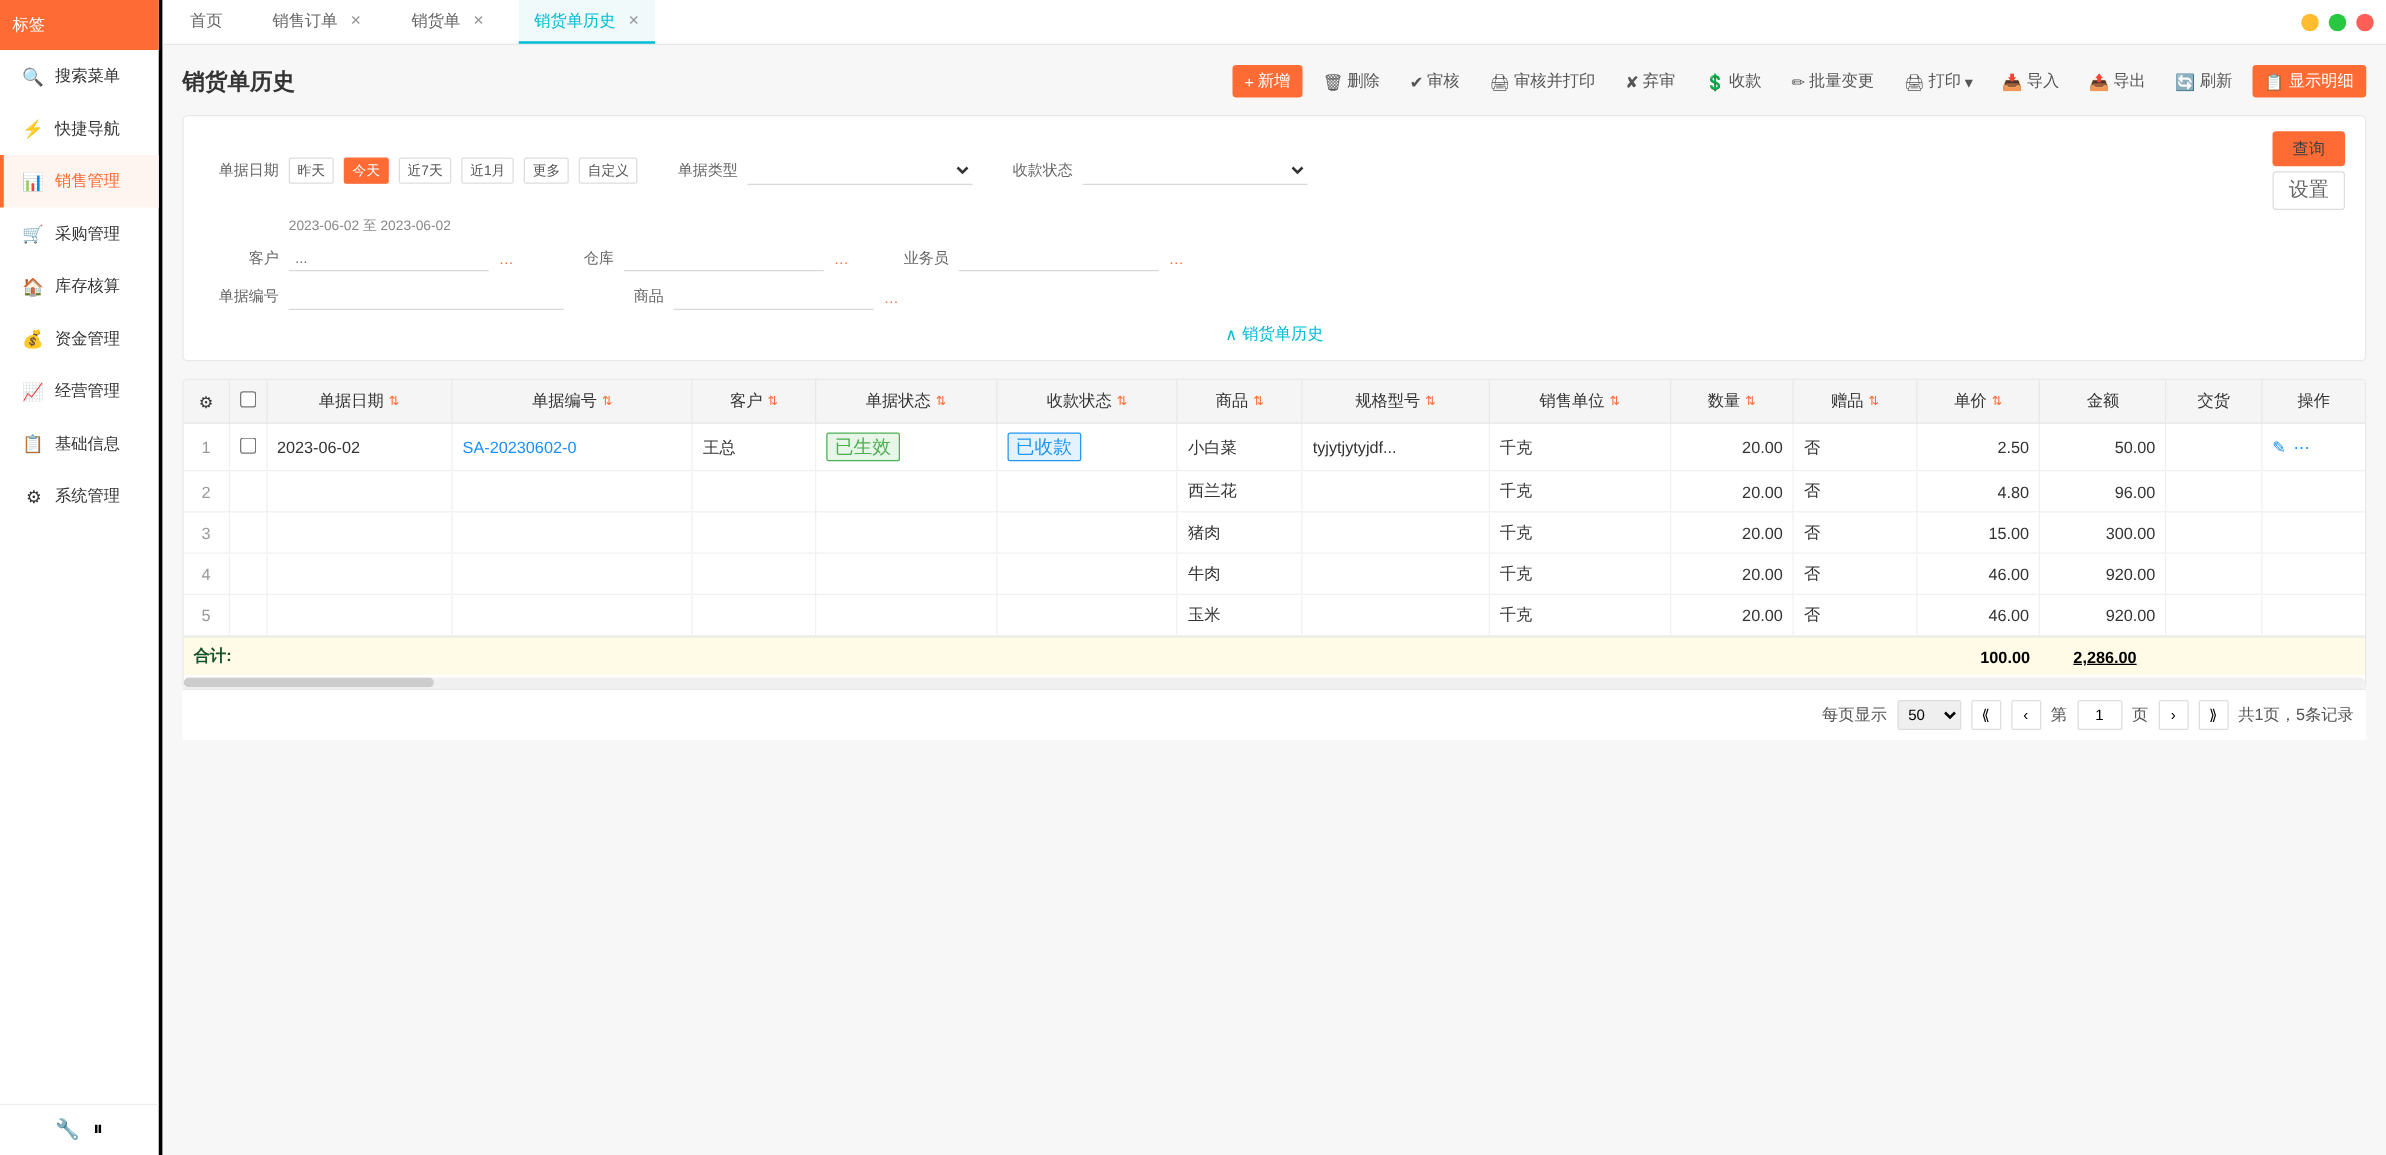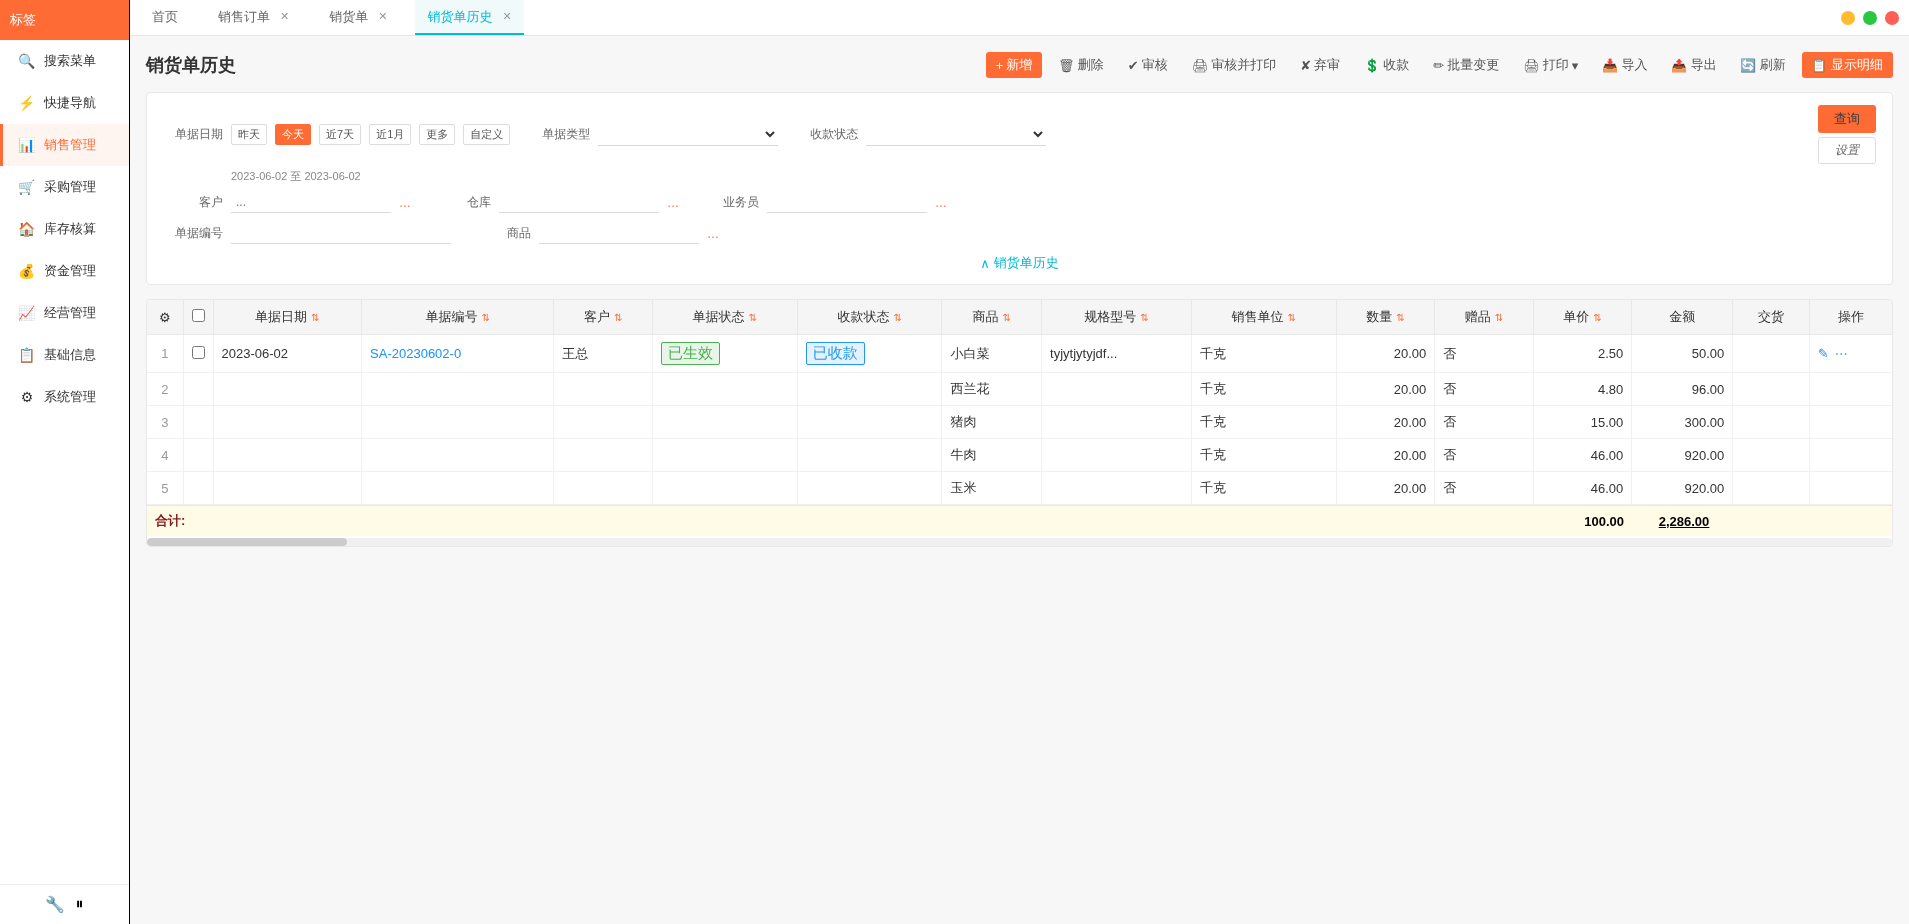--- a/index.html
+++ b/index.html
@@ -1,19 +1,19 @@
 <!DOCTYPE html>
 <html><head>
   <meta charset="utf-8">
   <style>
     * { box-sizing: border-box; margin: 0; padding: 0; font-family: 'Microsoft YaHei', Arial, sans-serif; font-size: 13px; }
     body { display: flex; height: 924px; overflow: hidden; background: #f5f5f5; }
 
     
-    .sidebar { width: 130px; background: #fff; border-right: 1px solid #000000; display: flex; flex-direction: column; height: 100%; }
+    .sidebar { width: 130px; background: #fff; border-right: 3px solid #000000; display: flex; flex-direction: column; height: 100%; }
     .sidebar-top { background: #ff6b35; height: 40px; display: flex; align-items: center; padding: 0 10px; color: #fff; font-size: 12px; }
     .sidebar-item { display: flex; align-items: center; padding: 12px 15px; cursor: pointer; color: #333; gap: 8px; border-left: 3px solid transparent; }
     .sidebar-item.active { color: #ff6b35; border-left-color: #ff6b35; background: #fff5f0; }
     .sidebar-icon { width: 18px; height: 18px; display: inline-flex; align-items: center; justify-content: center; font-size: 14px; }
     .sidebar-bottom { margin-top: auto; border-top: 1px solid #eee; display: flex; padding: 10px; gap: 10px; justify-content: center; }
 
     
     .main { flex: 1; display: flex; flex-direction: column; overflow: hidden; }
 
     
@@ -45,21 +45,21 @@
     .filter-label { color: #666; font-size: 12px; white-space: nowrap; min-width: 60px; text-align: right; }
     .filter-input { border: none; border-bottom: 1px solid #d9d9d9; padding: 3px 5px; font-size: 12px; width: 160px; outline: none; color: #333; background: transparent; }
     .date-filter { display: flex; align-items: flex-end; gap: 8px; }
     .date-btn { padding: 2px 6px; font-size: 11px; cursor: pointer; border: 1px solid #ddd; border-radius: 2px; background: #fff; color: #555; }
     .date-btn.active { background: #ff6b35; color: #fff; border-color: #ff6b35; }
     .date-range { font-size: 11px; color: #888; }
     .filter-select { border: none; border-bottom: 1px solid #d9d9d9; background: transparent; padding: 3px 20px 3px 5px; font-size: 12px; width: 180px; outline: none; color: #333; cursor: pointer; }
     .ellipsis-btn { color: #ff6b35; cursor: pointer; font-size: 12px; }
     .collapse-btn { display: flex; align-items: center; gap: 4px; color: #00bcd4; cursor: pointer; font-size: 12px; margin: 4px auto 0; width: fit-content; }
     .query-btn { background: #ff6b35; color: #404040; border: none; border-radius: 3px; padding: 5px 16px; cursor: pointer; font-size: 13px; }
-    .set-btn { background: #fff; color: #666; border: 1px solid #ddd; border-radius: 3px; padding: 4px 12px; cursor: pointer; font-size: 12px; margin-top: 4px; display: block; font-style: italic; }
+    .set-btn { background: #fff; color: #666; border: 1px solid #ddd; border-radius: 3px; padding: 4px 12px; cursor: pointer; font-size: 16px; margin-top: 4px; display: block; }
 
     
     .table-wrap { background: #fff; border: 1px solid #e8e8e8; border-radius: 4px; overflow: auto; }
     table { width: 100%; border-collapse: collapse; font-size: 12px; }
     thead tr { background: #f5f5f5; }
     thead th { padding: 8px 8px; border-bottom: 1px solid #e8e8e8; border-right: 1px solid #e8e8e8; color: #333; font-weight: 500; white-space: nowrap; cursor: pointer; user-select: none; }
     thead th:last-child { border-right: none; }
     tbody tr { border-bottom: 1px solid #f0f0f0; }
     tbody td { padding: 7px 8px; color: #333; white-space: nowrap; border-right: 1px solid #f0f0f0; }
     tbody td:last-child { border-right: none; }
@@ -68,21 +68,21 @@
     .status-paid { background: #e3f2fd; color: #2196f3; border: 1px solid #2196f3; }
     .row-num { color: #999; text-align: center; }
     .link-text { color: #1890ff; cursor: pointer; text-decoration: none; }
     .sort-icon { font-size: 10px; color: #ff6b35; margin-left: 2px; }
     .gear-col { text-align: center; }
     .action-btns { display: flex; gap: 6px; }
     .action-btn { color: #1890ff; cursor: pointer; font-size: 13px; }
 
     
     .table-footer { background: #fffbe6; border-top: 1px solid #e8e8e8; display: flex; padding: 6px 8px; font-size: 12px; font-weight: bold; align-items: center; }
-    .footer-label { min-width: 180px; color: #7f1d1d; }
+    .footer-label { min-width: 180px; color: #14532d; }
     .footer-spacer { flex: 1; }
 
     
     .pagination { display: flex; align-items: center; justify-content: flex-end; padding: 8px 10px; background: #fff; border-top: 1px solid #e8e8e8; gap: 8px; font-size: 12px; color: #555; }
     .page-btn { width: 24px; height: 24px; border: 1px solid #ddd; background: #fff; cursor: pointer; display: flex; align-items: center; justify-content: center; border-radius: 2px; font-size: 12px; }
     .page-btn:disabled { color: #ccc; cursor: not-allowed; }
     .page-num-input { width: 36px; height: 24px; border: 1px solid #ddd; text-align: center; border-radius: 2px; font-size: 12px; }
     .per-page-select { height: 24px; border: 1px solid #ddd; border-radius: 2px; font-size: 12px; padding: 0 4px; cursor: pointer; }
 
     
@@ -506,15 +506,31 @@
         <span style="min-width:120px;text-align:right;padding-right:20px;">100.00</span>
         <span style="min-width:120px;text-align:center;padding-right:40px;text-decoration:underline;">2,286.00</span>
         <span style="min-width:120px;"></span>
       </div>
 
       <div class="hscroll-bar">
         <div class="hscroll-thumb"></div>
       </div>
     </div>
 
+    <div class="pagination">
+      <span>每页显示</span>
+      <select class="per-page-select">
+        <option value="50" selected="">50</option>
+        <option value="20">20</option>
+        <option value="100">100</option>
+      </select>
+      <button class="page-btn">⟪</button>
+      <button class="page-btn">‹</button>
+      <span>第</span>
+      <input class="page-num-input" type="text" value="1" style="">
+      <span>页</span>
+      <button class="page-btn">›</button>
+      <button class="page-btn">⟫</button>
+      <span>共1页，5条记录</span>
+    </div>
 
   </div>
 </div>
 
 </body></html>

